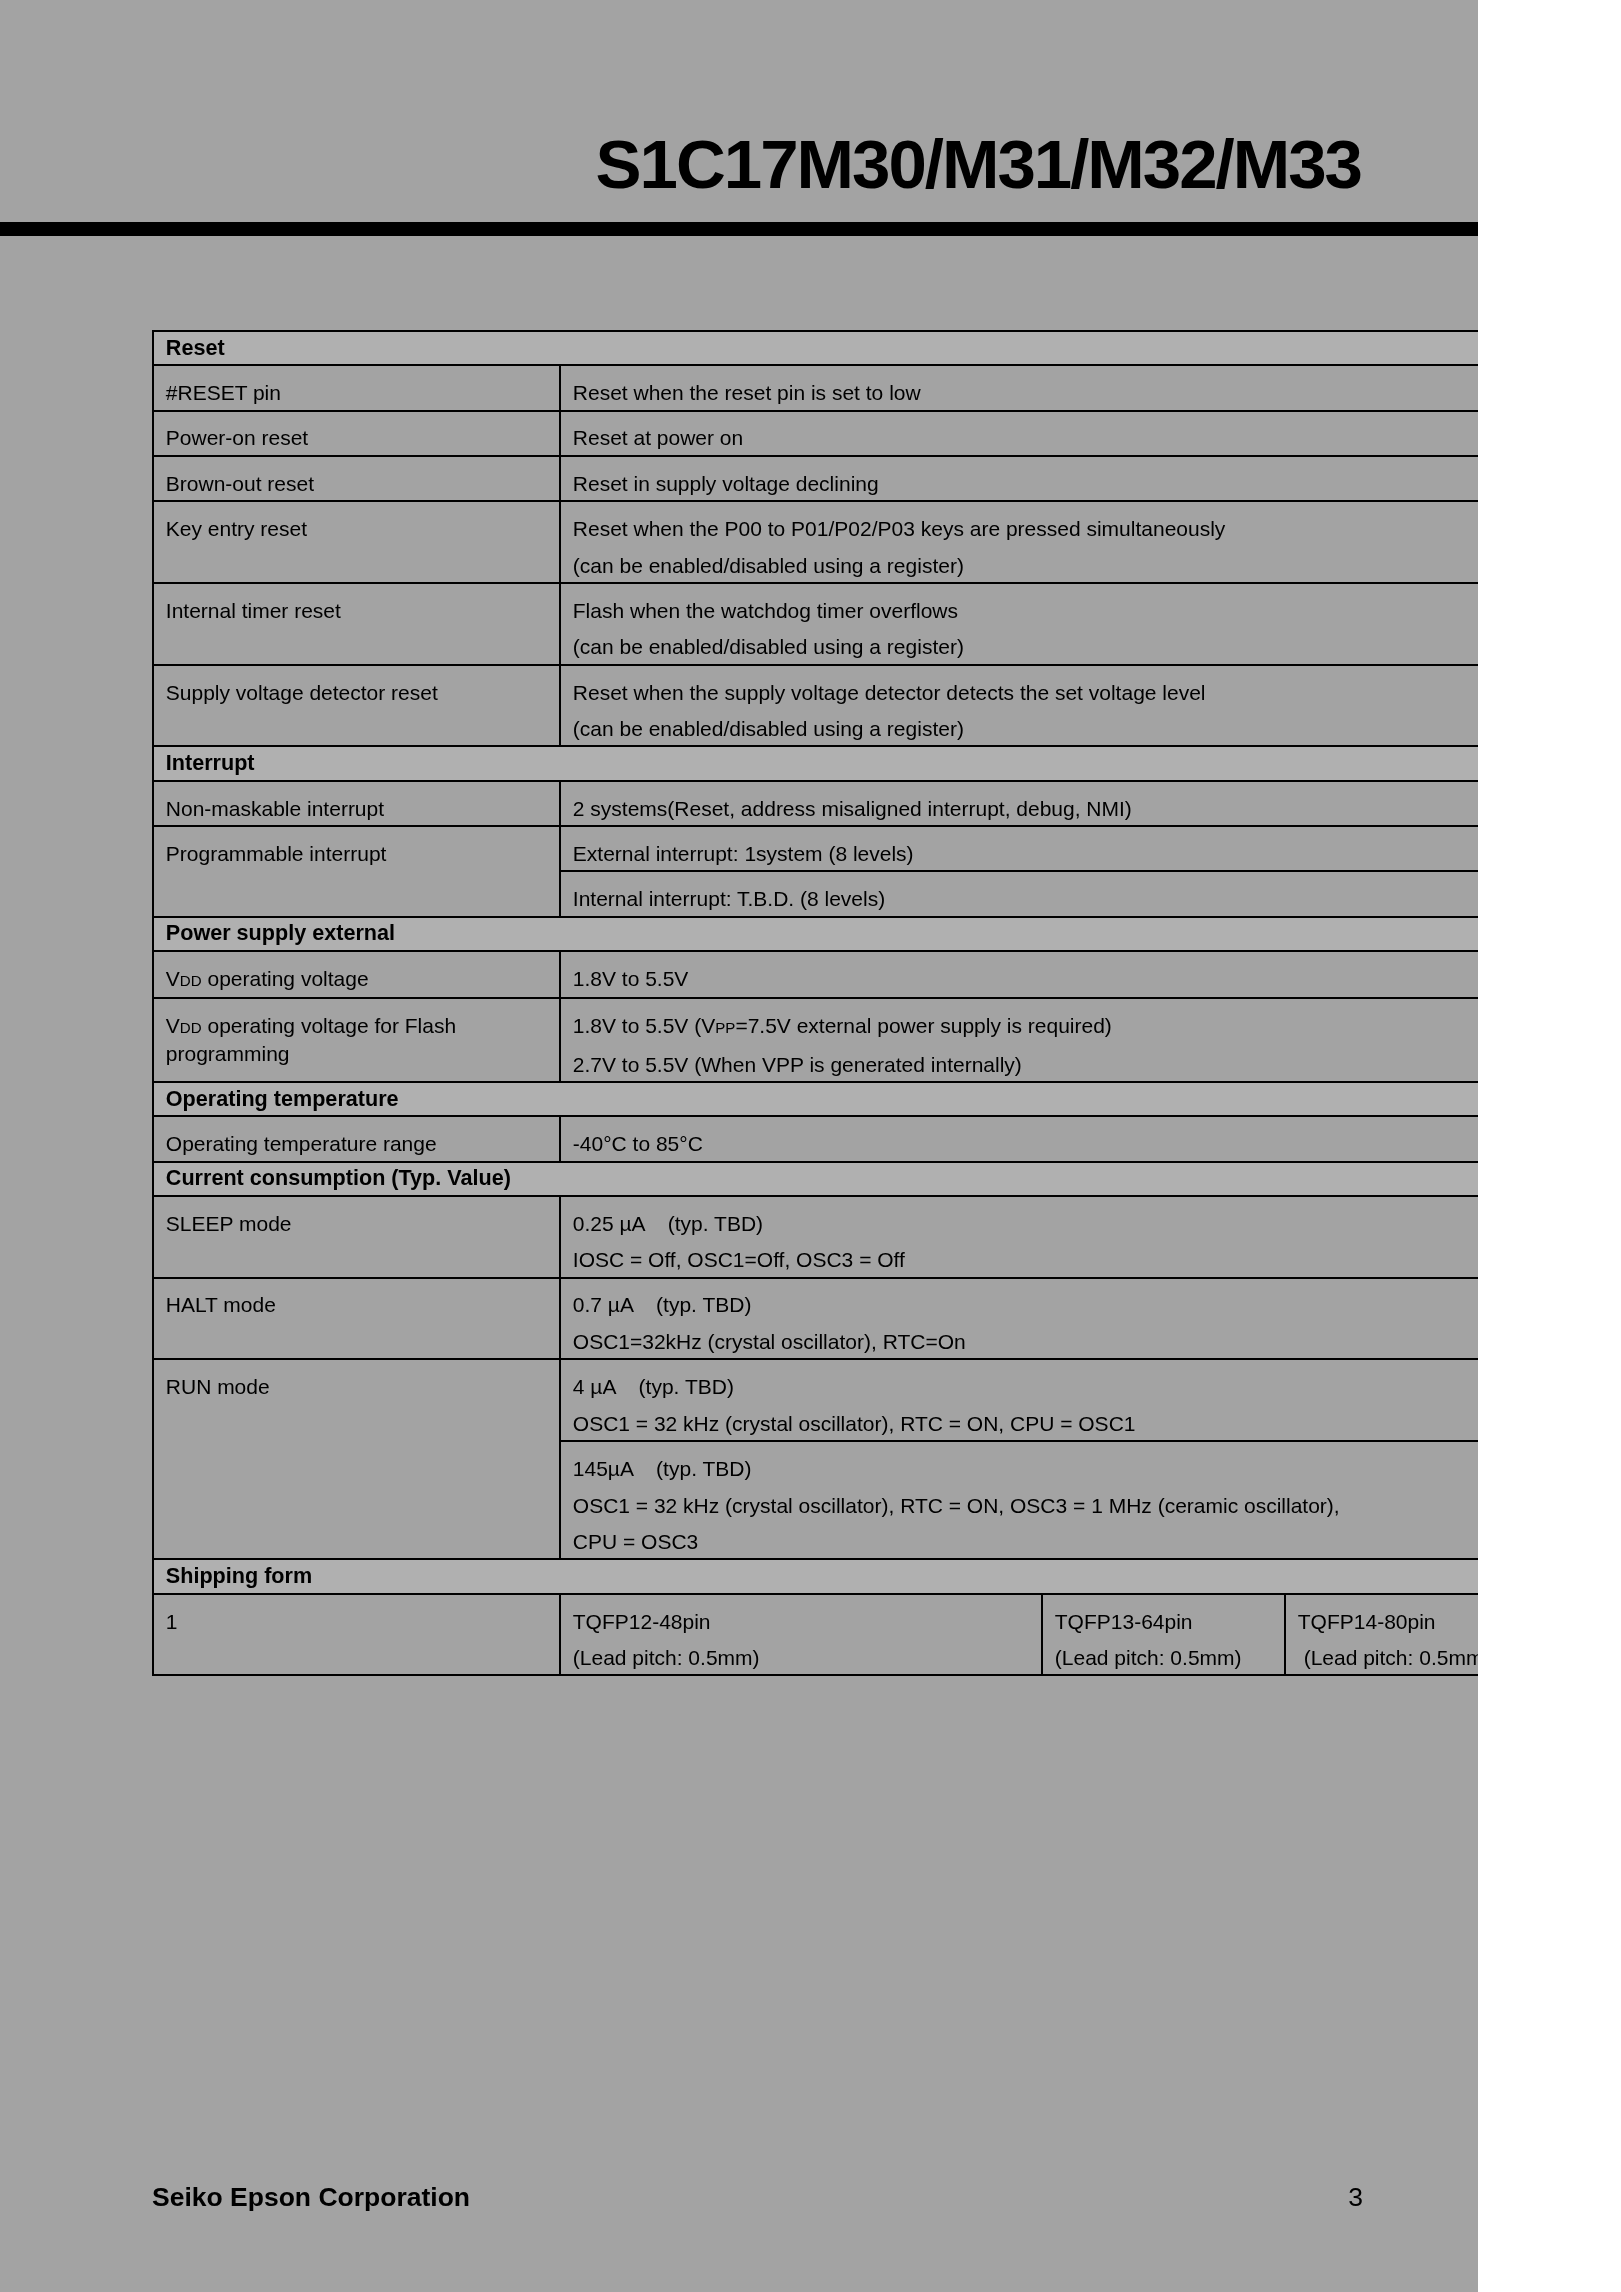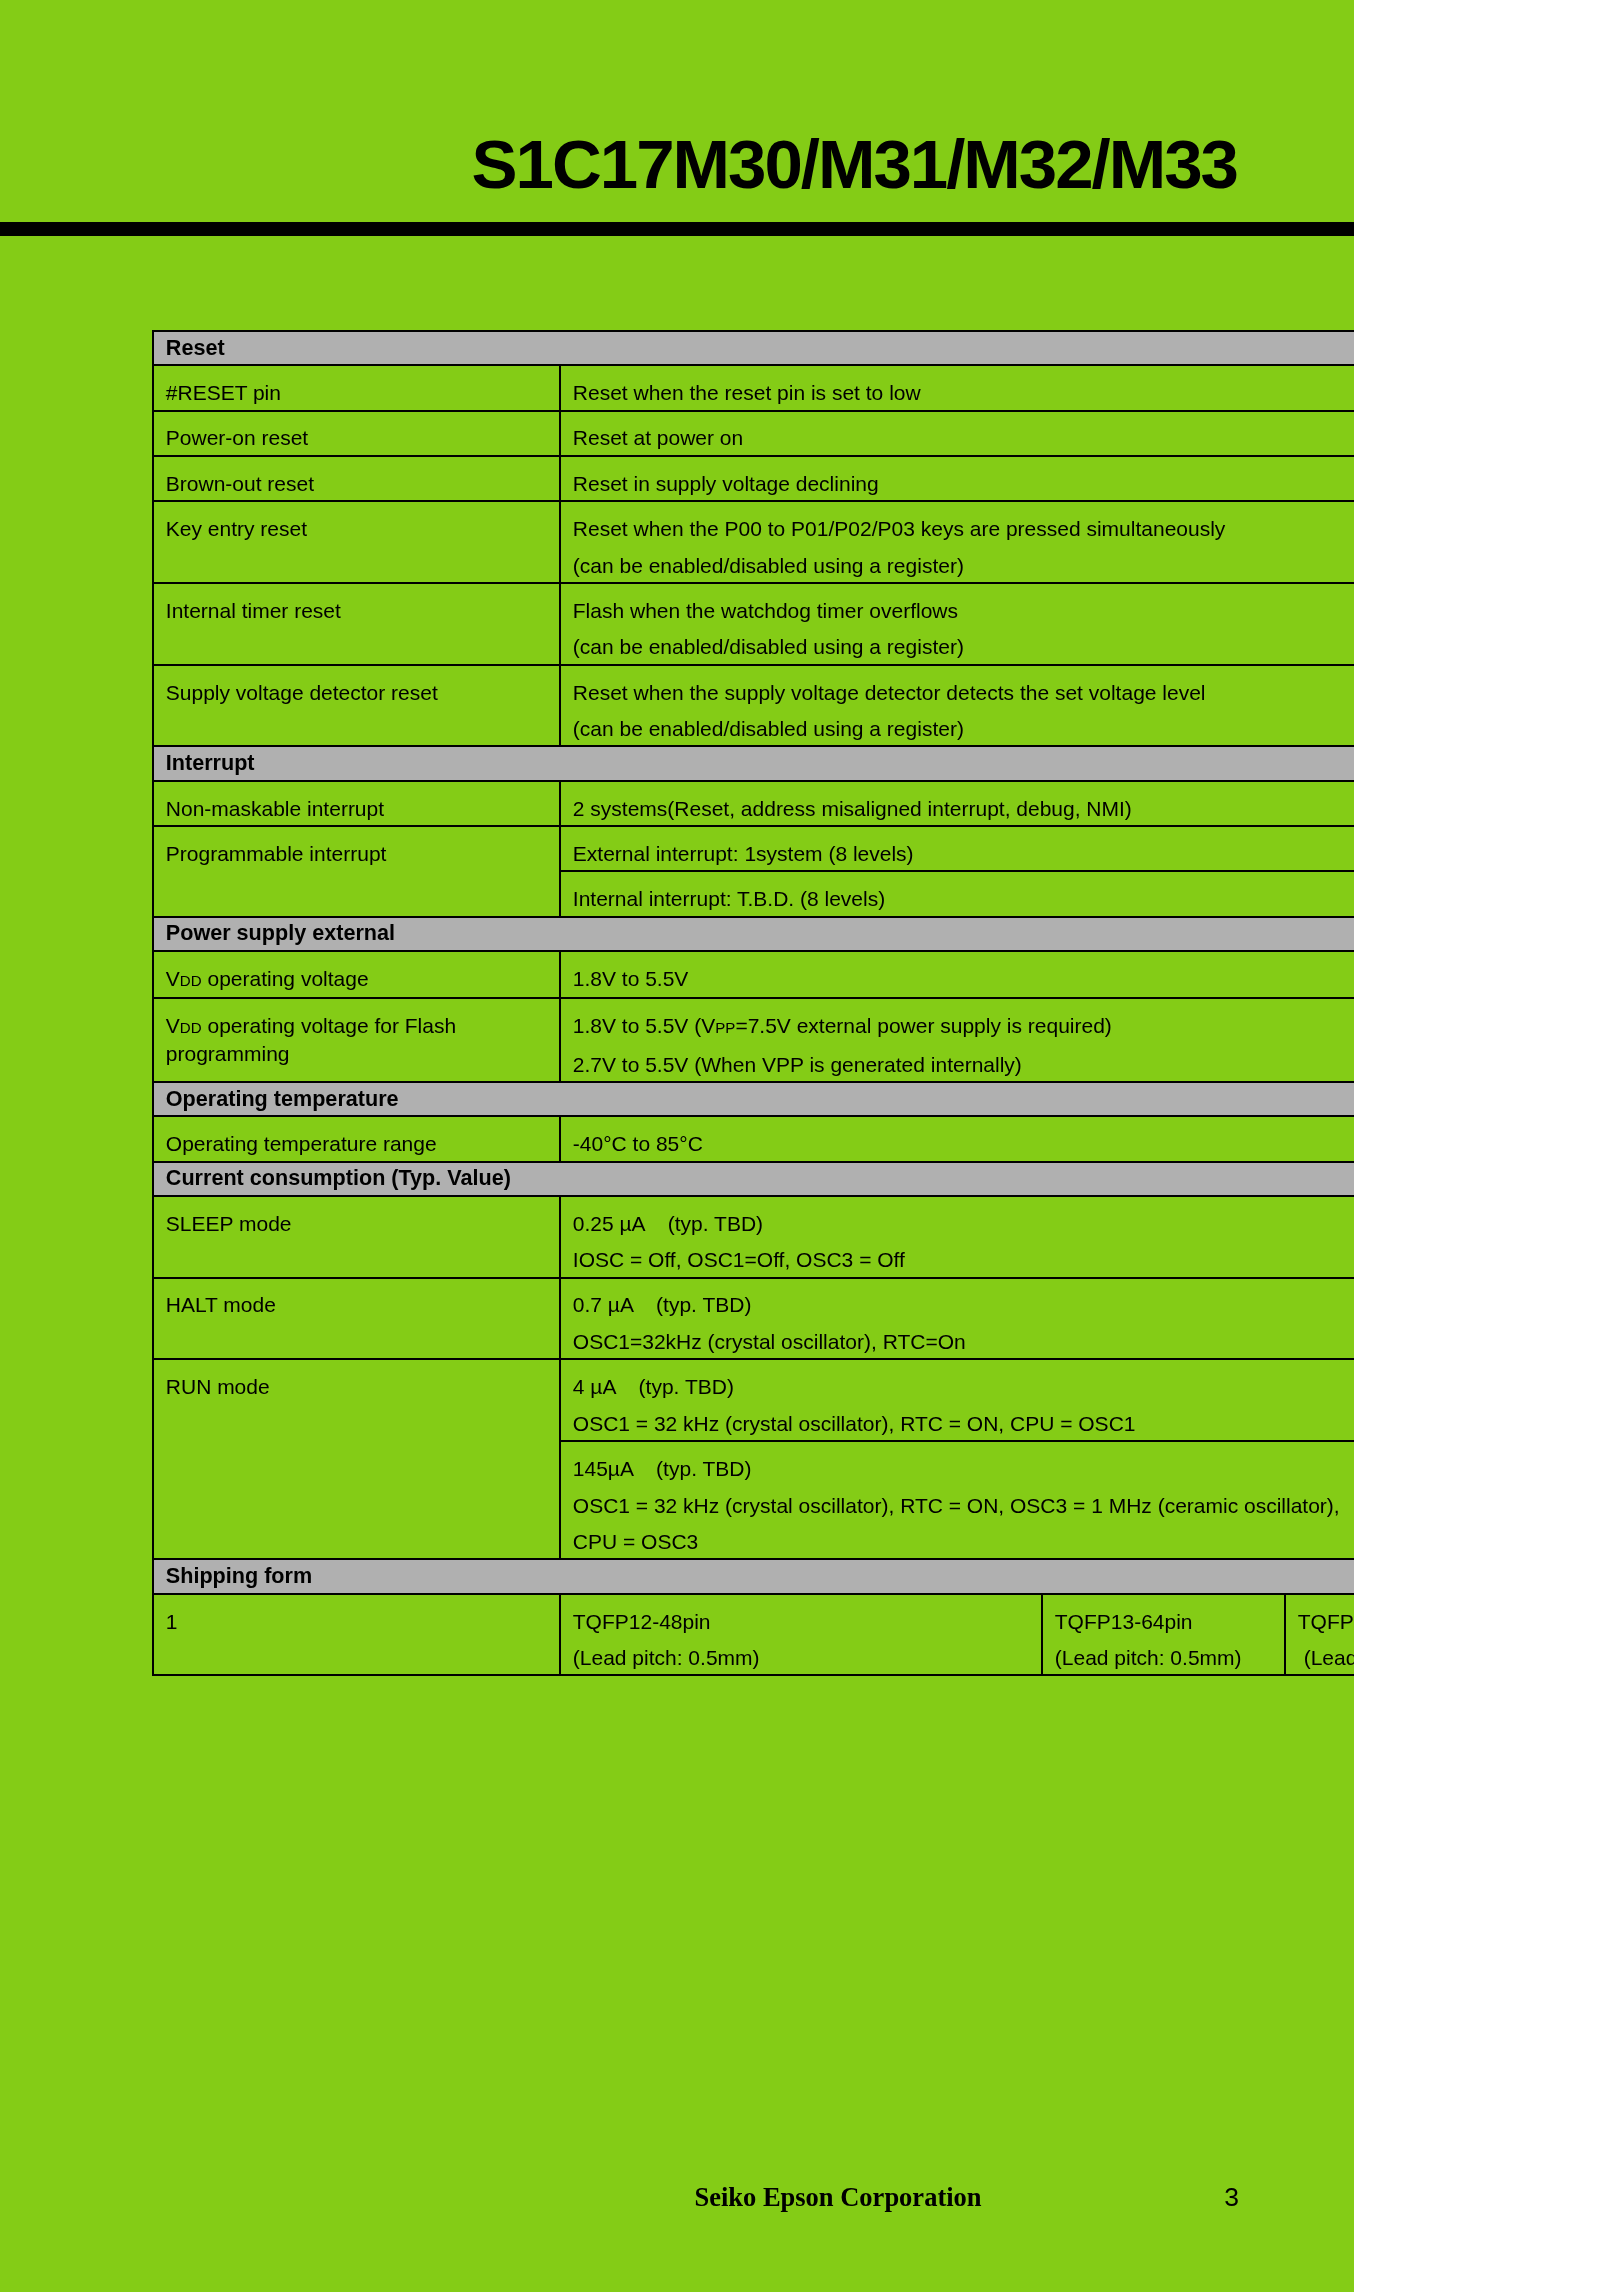--- a/index.html
+++ b/index.html
@@ -1,20 +1,20 @@
 <!DOCTYPE html>
 <html style="--sec-bg: #b0b0b0; --bar-color: #000000;"><head>
 <meta charset="utf-8">
 <style>
   html, body { margin: 0; padding: 0; background: #ffffff; }
   .page {
     position: relative;
-    width: 1354px;
+    width: 1478px;
     height: 2293px;
-    background: #84cc16;
+    background: #a3a3a3;
     font-family: "Liberation Sans", sans-serif;
     color: #000;
     overflow: hidden;
   }
   .doc-title {
     position: absolute;
     top: 130px;
     right: 117px;
     font-size: 69px;
     font-weight: bold;
@@ -57,24 +57,22 @@
     padding: 2.9px 9.8px 3.9px 11.8px;
     white-space: pre-wrap;
   }
   table.spec td .ln { min-height: 25.5px; margin-top: 11px; }
   .sc { font-size: 0.72em; letter-spacing: 0; }
   .footer-company {
     position: absolute;
     left: 152px;
     width: 1372px;
     top: 2182px;
-    text-align: center;
     font-weight: bold;
     font-size: 26.5px;
-    font-family: Liberation Serif, serif;
   }
   .footer-page {
     position: absolute;
     top: 2182px;
     right: 115px;
     font-size: 26.5px;
   }
 </style>
 </head>
 <body>

